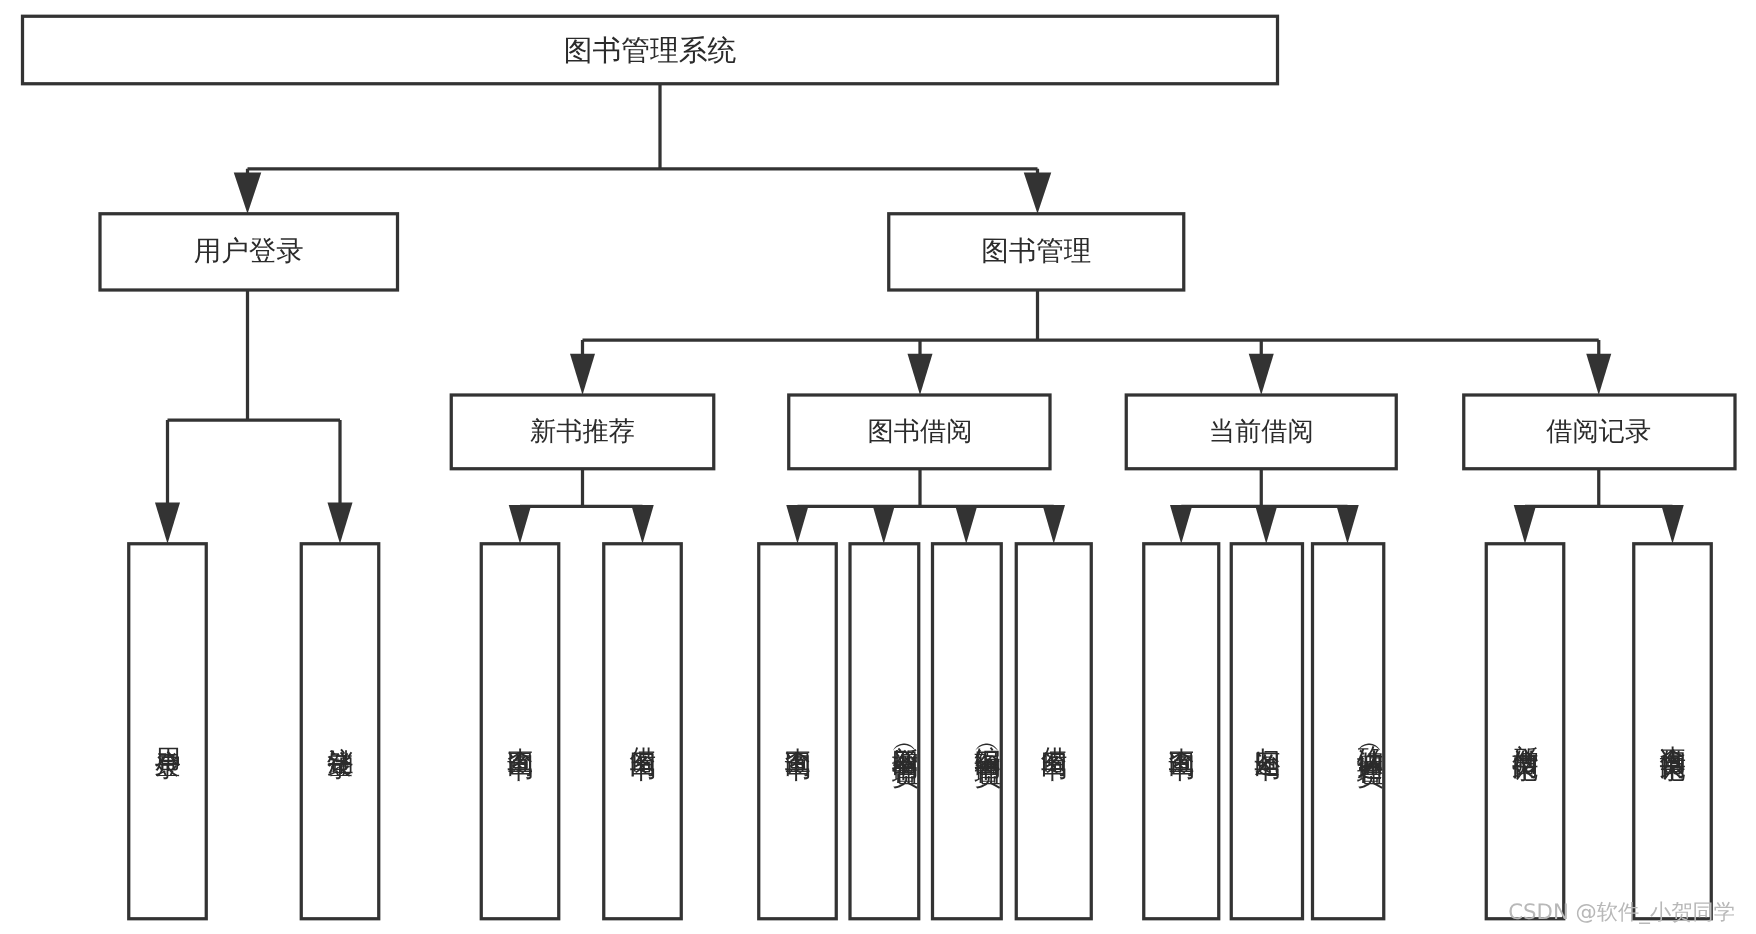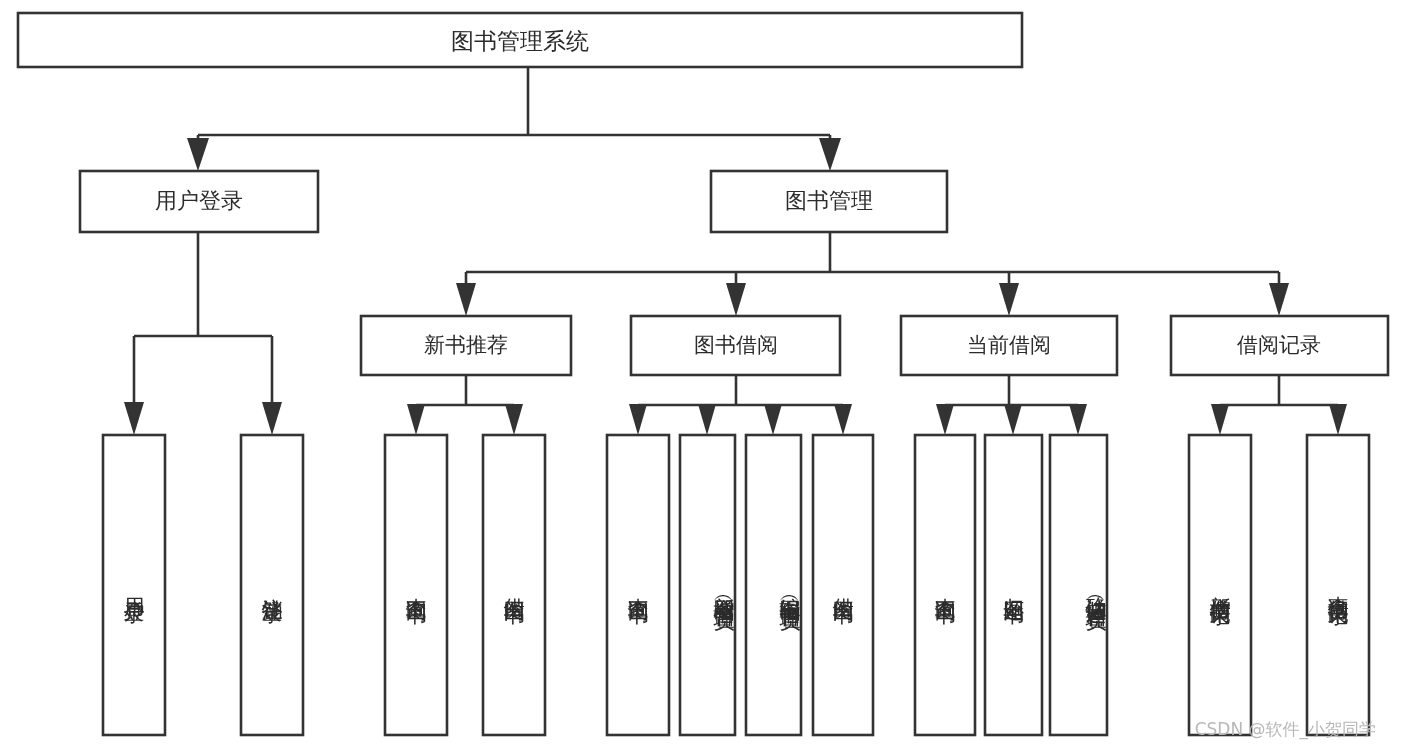--- a/index.html
+++ b/index.html
@@ -69,21 +69,21 @@
     align-items: flex-start;
     justify-content: center;
     white-space: nowrap;
     pointer-events: none;
   }
   .vlabel.centered {
     align-items: center;
   }
   .watermark {
     position: absolute;
-    right: 20px;
+    right: 8px;
     bottom: 6px;
     font-family: "DejaVu Sans", "Liberation Sans", sans-serif;
     font-size: 17px;
     color: #b8b8b8;
     white-space: nowrap;
   }
 </style>
 </head>
 <body>
 

